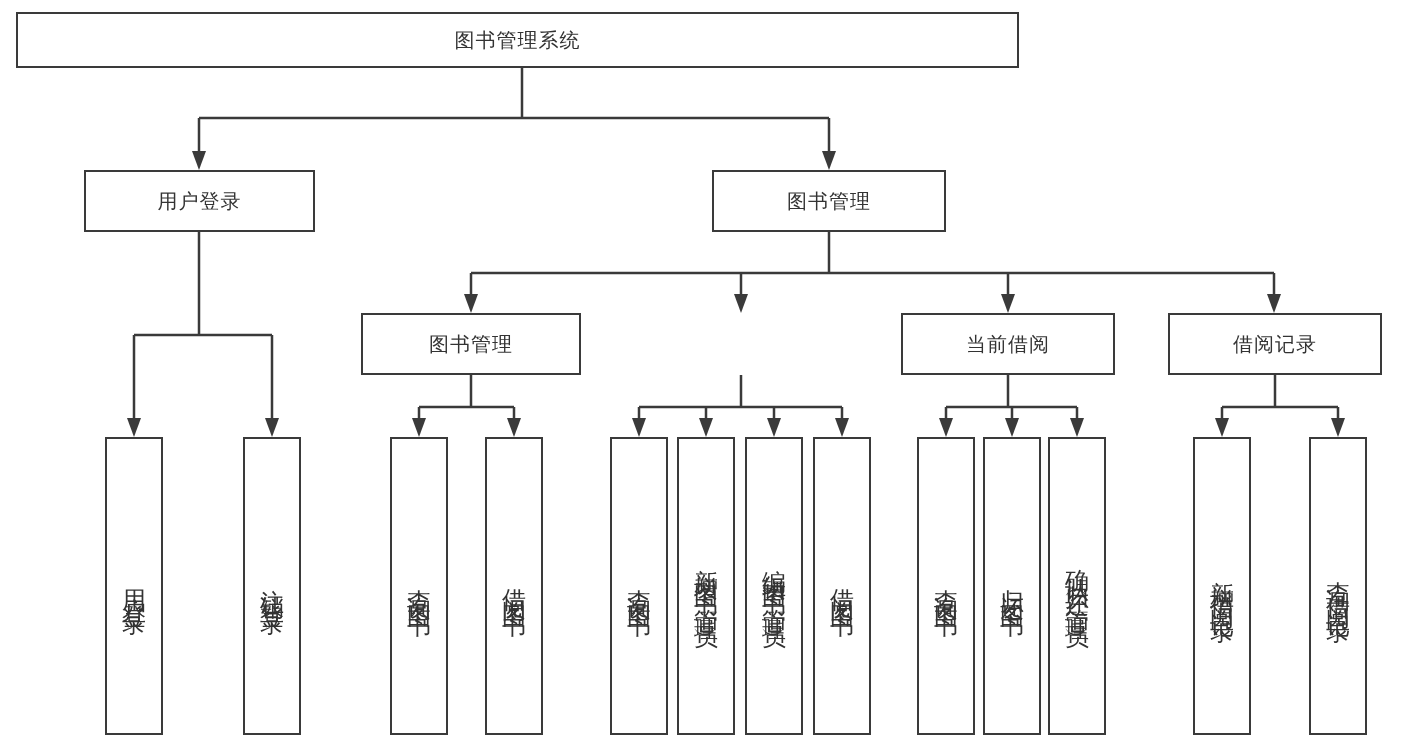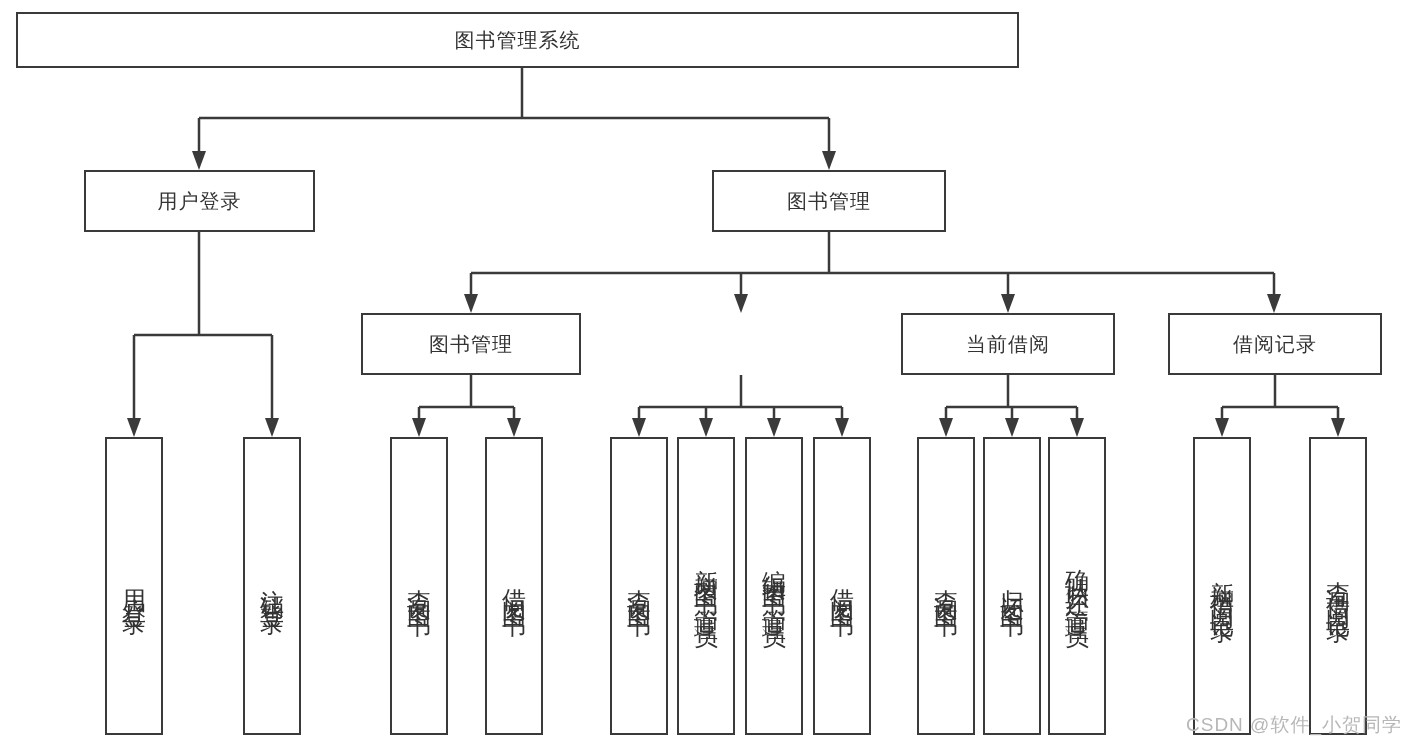--- a/index.html
+++ b/index.html
@@ -113,15 +113,14 @@
   <div class="box v" style="left:745px;top:437px;width:58px;height:298px">编辑图书（管理员）</div>
   <div class="box v" style="left:813px;top:437px;width:58px;height:298px">借阅图书</div>
 
   <div class="box v" style="left:917px;top:437px;width:58px;height:298px">查询图书</div>
   <div class="box v" style="left:983px;top:437px;width:58px;height:298px">归还图书</div>
   <div class="box v" style="left:1048px;top:437px;width:58px;height:298px">确认归还（管理员）</div>
 
   <div class="box v" style="left:1193px;top:437px;width:58px;height:298px">新增借阅记录</div>
   <div class="box v" style="left:1309px;top:437px;width:58px;height:298px">查询借阅记录</div>
 
-  <div class="watermark">CSDN @软件_小贺同学</div>
 
 </div>
 
 </body></html>

